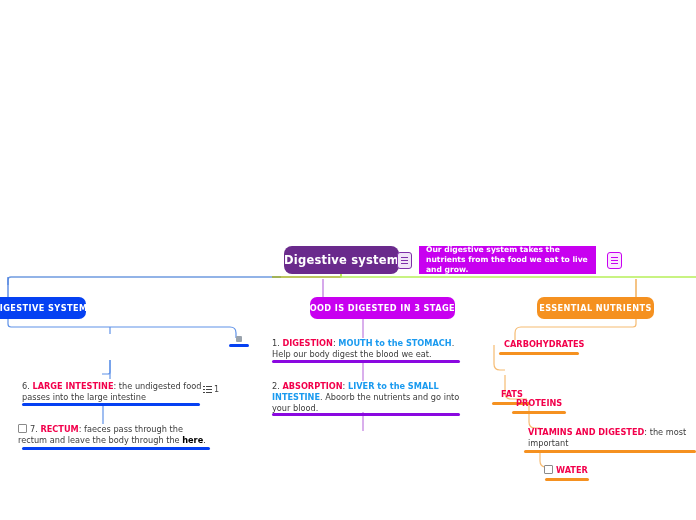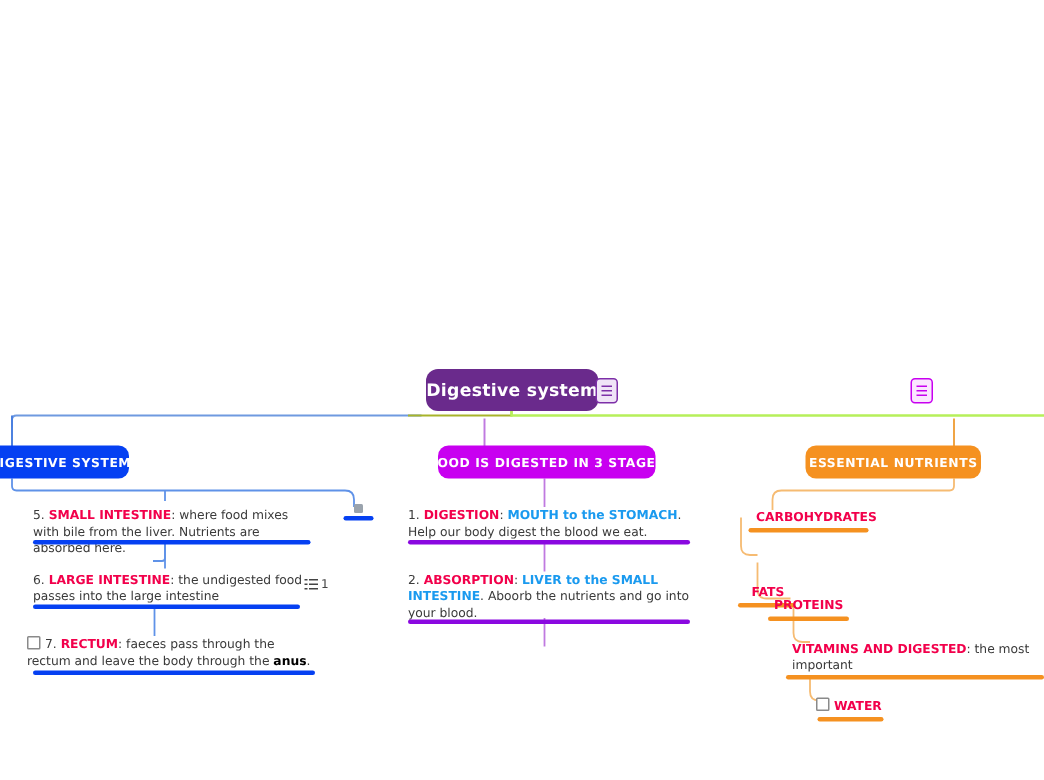--- a/index.html
+++ b/index.html
@@ -50,21 +50,21 @@
     background:#f0e4f7;
     display:flex;flex-direction:column;justify-content:center;
     align-items:center;gap:1.6px;
   }
   .note-icon i{display:block;width:7px;height:1.4px;background:#7d2fa8;}
   .note-icon.violet{border-color:#c800f0;background:#fbe6ff;}
   .note-icon.violet i{background:#c800f0;}
 
   
   .head-blue{left:-6px;top:297px;width:92px;height:22px;background:#0540f2;font-size:8.2px;}
-  .head-purple{left:292px;top:297px;width:145px;height:22px;background:#c800f0;font-size:8.2px;}
+  .head-purple{left:310px;top:297px;width:145px;height:22px;background:#c800f0;font-size:8.2px;}
   .head-orange{left:537px;top:297px;width:117px;height:22px;background:#f59120;font-size:8.2px;}
 
   
   .leaf{
     position:absolute;
     font-size:8.2px;
     line-height:11.2px;
     color:#3b3b3b;
     box-sizing:border-box;
   }
@@ -143,46 +143,42 @@
   <div class="node pill root">
     <span>Digestive system</span>
   </div>
 
   <div class="note-icon" style="left:397px;top:252px;">
     <i></i>
       <i></i>
       <i></i>
   </div>
 
+  <div class="node note-box">
+    <span>Our digestive system takes the nutrients from the food we eat to live and grow.</span>
+  </div>
 
   <div class="note-icon violet" style="left:607px;top:252px;">
     <i></i>
       <i></i>
       <i></i>
   </div>
 
   <div class="node pill head-blue">
     <span>DIGESTIVE SYSTEM</span>
   </div>
 
   <div class="node pill head-purple">
     <span>FOOD IS DIGESTED IN 3 STAGES</span>
   </div>
 
   <div class="node pill head-orange">
     <span>ESSENTIAL NUTRIENTS</span>
   </div>
 
-  <div class="leaf" style="left:22px;top:338px;width:185px;">
-    <span class="txt">
-      <span>5.</span>
-      <b class="k">SMALL INTESTINE</b><span>: where food mixes with bile from the liver. Nutrients are absorbed here.</span>
-    </span>
-    <span class="bar bar-blue" style="top:22px;width:185px;"></span>
-  </div>
 
   <div class="stub" style="left:229px;top:336px;">
     <div class="stub-ic"></div>
     <div class="stub-bar"></div>
   </div>
 
   <div class="leaf" style="left:22px;top:381px;width:180px;">
     <span class="txt">
       <span>6.</span>
       <b class="k">LARGE INTESTINE</b><span>: the undigested food passes into the large intestine</span>
@@ -204,21 +200,21 @@
           <i></i>
           <u></u>
         </span>
     </span>
     <span>1</span>
   </div>
 
   <div class="leaf" style="left:18px;top:424px;width:190px;">
     <span class="txt">
       <span class="chk"></span><span>7.</span>
-      <b class="k">RECTUM</b><span>: faeces pass through the rectum and leave the body through the </span><b class="w">anus</b><span>.</span>
+      <b class="k">RECTUM</b><span>: faeces pass through the rectum and leave the body through the </span><b class="w">here</b><span>.</span>
     </span>
     <span class="bar bar-blue" style="top:23px;left:4px;width:188px;"></span>
   </div>
 
   <div class="leaf" style="left:272px;top:338px;width:188px;">
     <span class="txt">
       <span>1.</span>
       <b class="k">DIGESTION</b><span>: </span><b class="d">MOUTH to the STOMACH</b><span>. Help our body digest the blood we eat.</span>
     </span>
     <span class="bar bar-purple" style="top:22px;width:188px;"></span>

